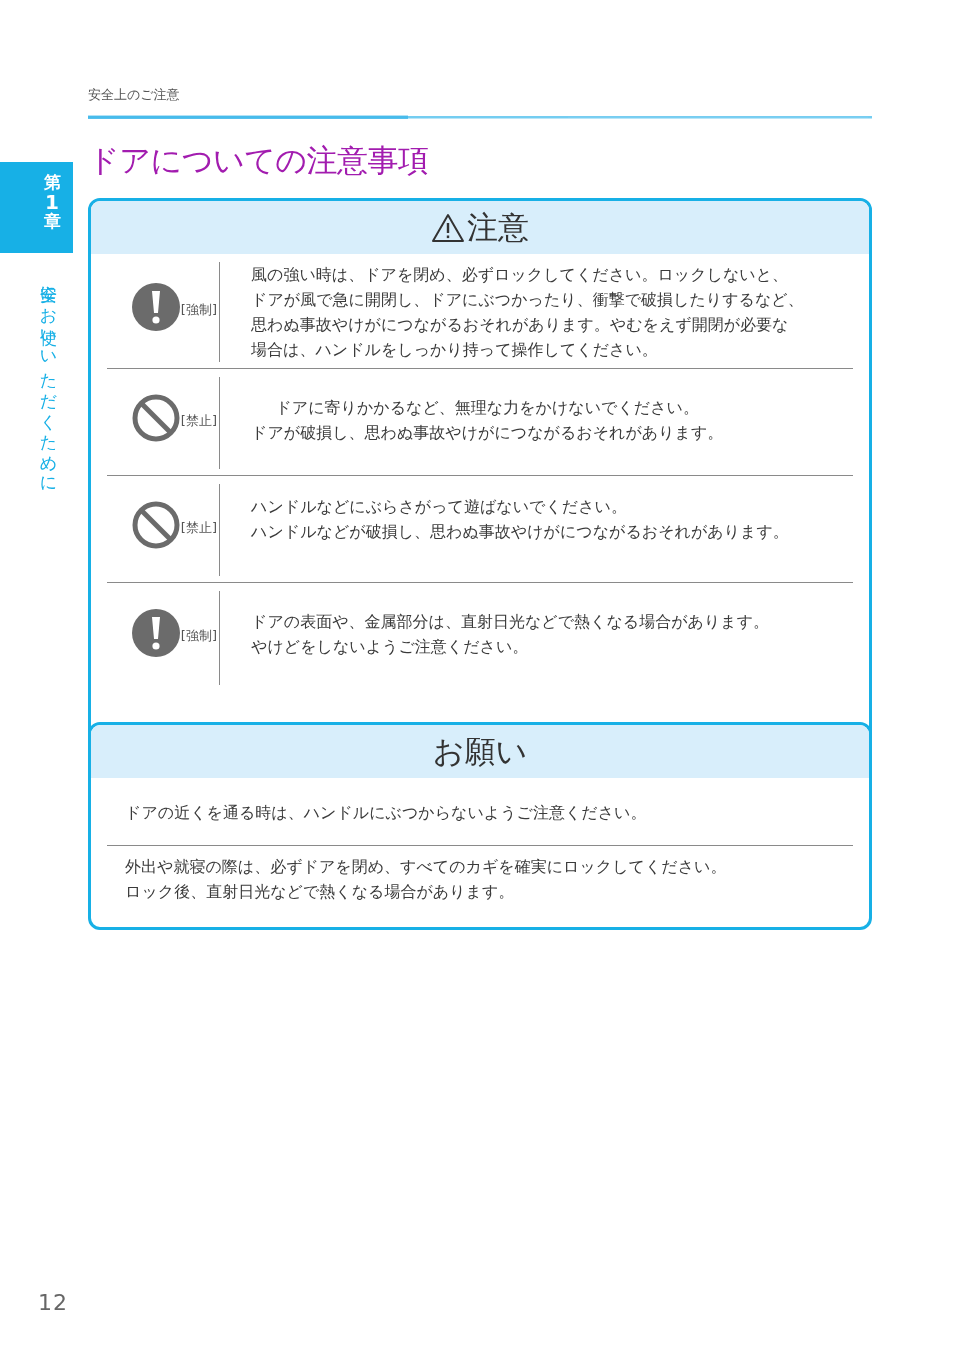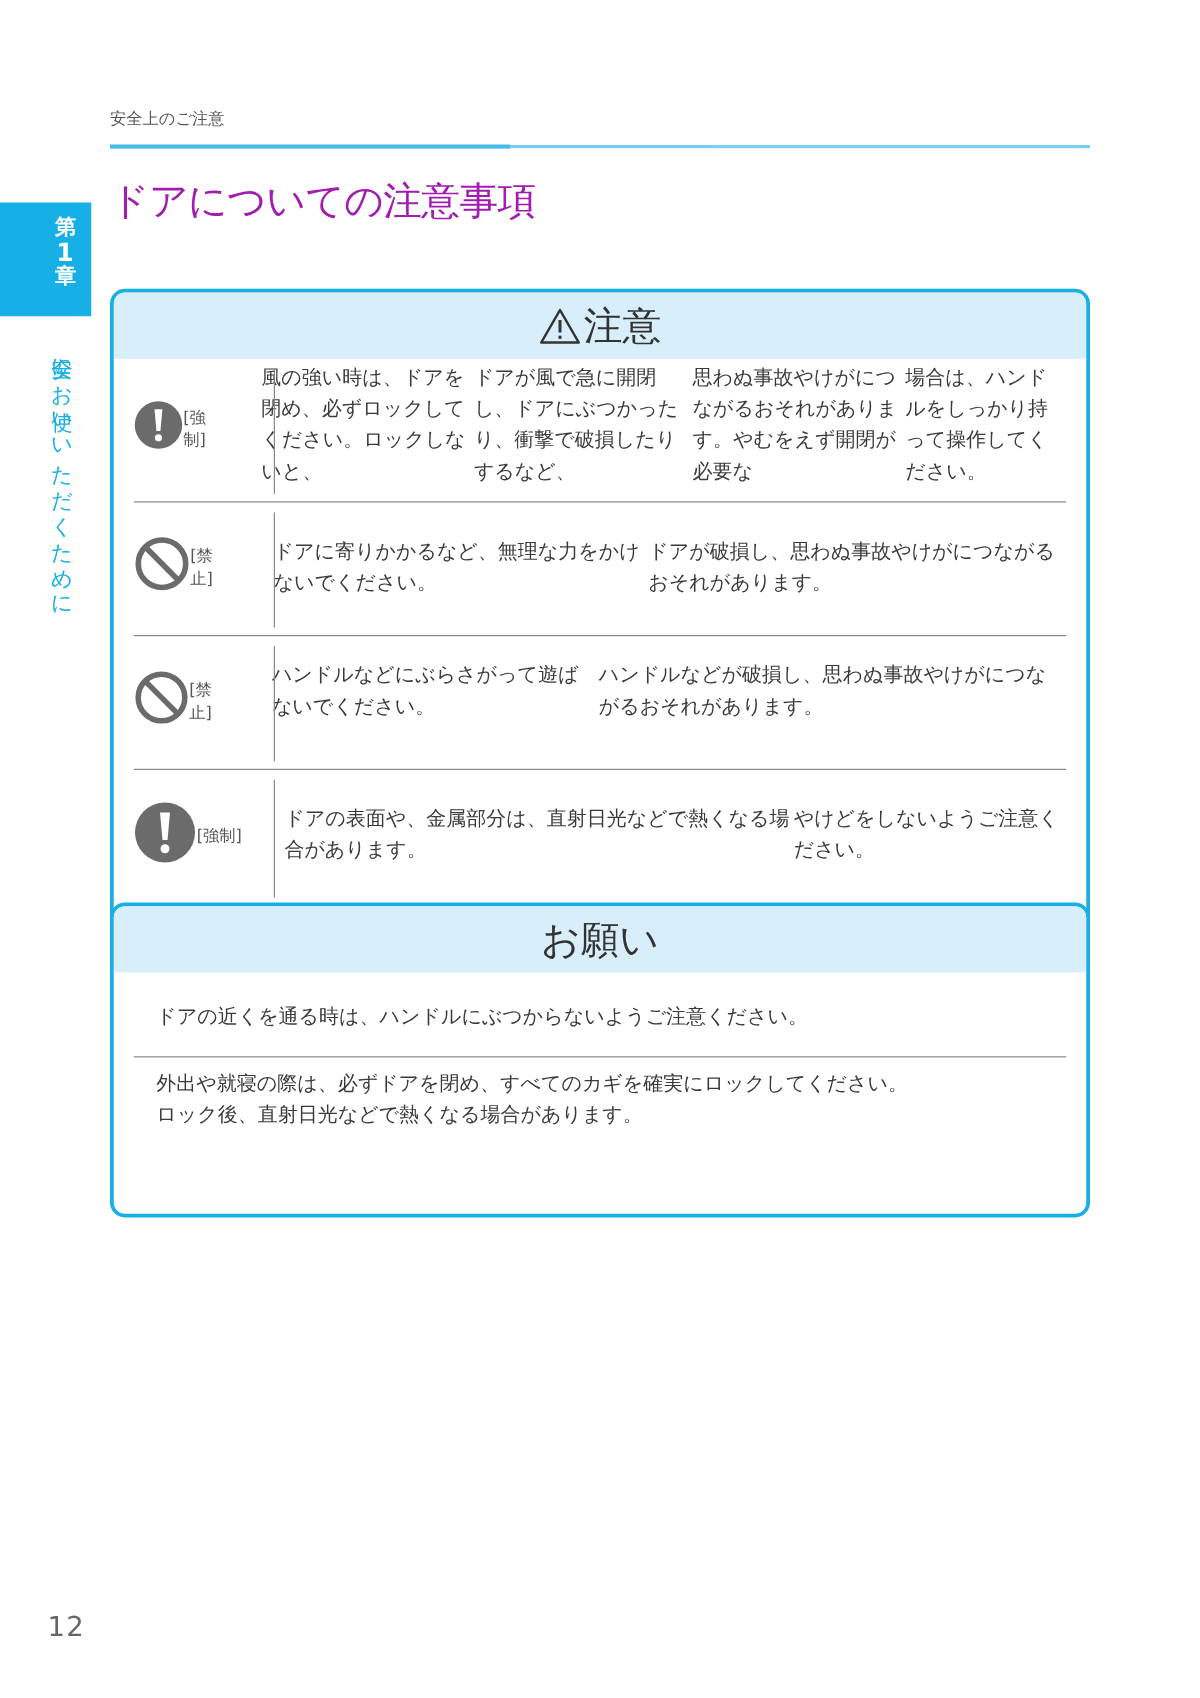--- a/index.html
+++ b/index.html
@@ -32,22 +32,22 @@
     .side-vertical {
       position: absolute; left: 38px; top: 272px;
       writing-mode: vertical-rl; font-size: 17px; color: #17b0e6;
       letter-spacing: 1.5px;
     }
     .box {
       position: absolute; left: 88px; width: 784px;
       border: 3px solid #17b0e6; border-radius: 12px;
       box-sizing: border-box; overflow: hidden; background: #fff;
     }
-    .box-caution { top: 198px; height: 624px; margin-top: 33px; }
-    .box-request { top: 722px; height: 252px; }
+    .box-caution { top: 198px; height: 624px; }
+    .box-request { top: 722px; height: 208px; }
     .box-header {
       background: #d8eefb; height: 53px;
       display: flex; align-items: center; justify-content: center;
       font-size: 31px; color: #333;
     }
     .box-header .warn-icon { width: 34px; height: 30px; margin-right: 2px; }
     .row {
       position: relative; margin: 0 16px; border-bottom: 1px solid #8a8a8a;
       display: flex;
     }
@@ -55,28 +55,28 @@
     .row .icon-col {
       width: 110px; display: flex; align-items: center;
       justify-content: flex-end; padding-bottom: 8px; box-sizing: border-box;
     }
     .row .icon-col .label { font-size: 13px; color: #555; margin-top: 6px; }
     .row .divider {
       position: absolute; left: 112px; top: 8px; bottom: 6px; width: 1px; background: #8a8a8a;
     }
     .row .text-col {
       padding-left: 34px; font-size: 16px; line-height: 25px; color: #3a3a3a;
-      display: flex; flex-direction: row; justify-content: center;
+      display: flex; flex-direction: column; justify-content: center;
     }
     .r1 { height: 114px; }
     .r2 { height: 106px; }
     .r3 { height: 106px; }
     .r4 { height: 108px; }
     .r1 .text-col { padding-top: 2px; }
-    .r2 .text-col { justify-content: flex-start; padding-top: 26px; }
+    .r2 .text-col { justify-content: flex-start; padding-top: 26px; text-align: center; }
     .r3 .text-col { justify-content: flex-start; padding-top: 18px; }
     .r4 .text-col { justify-content: flex-start; padding-top: 26px; }
     .req-row {
       margin: 0 16px; font-size: 16px; line-height: 25px; color: #3a3a3a;
       padding-left: 18px;
     }
     .req-row.first { height: 68px; border-bottom: 1px solid #8a8a8a; padding-top: 22px; box-sizing: border-box; }
     .req-row.second { padding-top: 8px; }
     .page-number {
       position: absolute; left: 38px; top: 1290px; font-size: 22px; color: #666;

